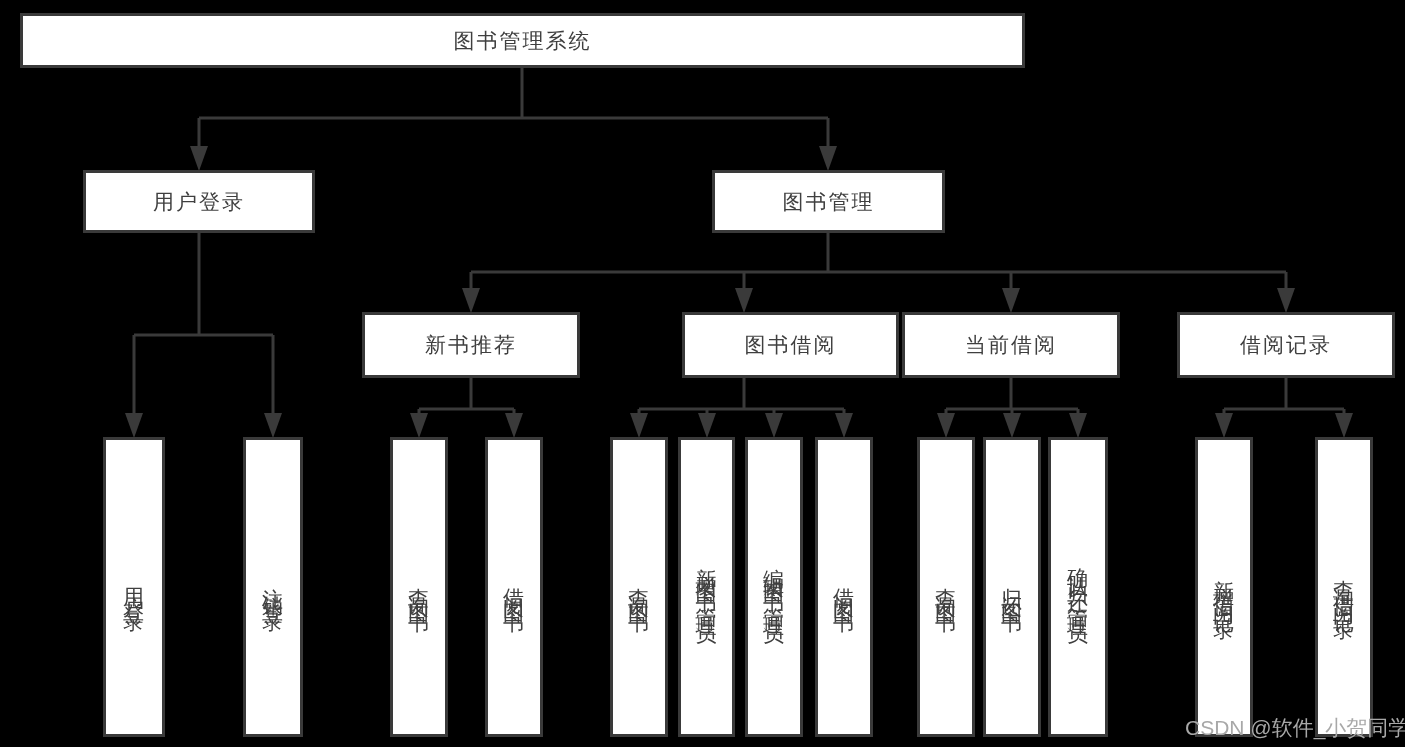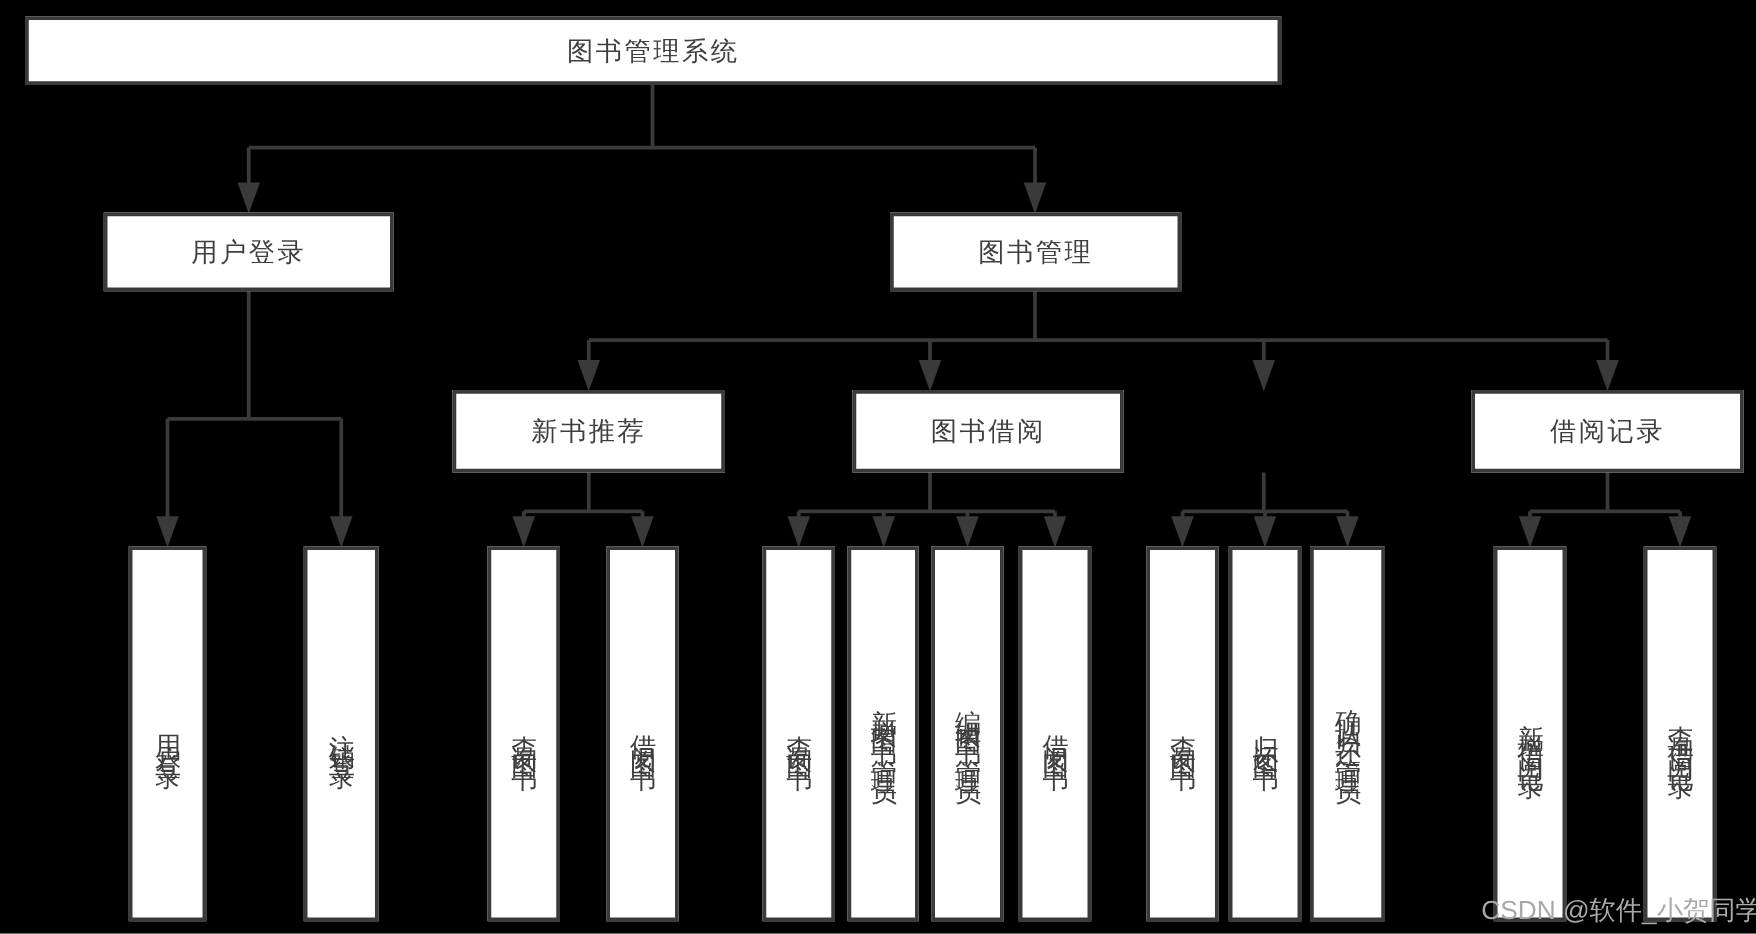--- a/index.html
+++ b/index.html
@@ -131,20 +131,21 @@
     </g>
   </svg>
 
   <div class="node h-node n-root">图书管理系统</div>
 
   <div class="node h-node n-login">用户登录</div>
   <div class="node h-node n-mgmt">图书管理</div>
 
   <div class="node h-node n-sec n-sec0">新书推荐</div>
   <div class="node h-node n-sec n-sec1">图书借阅</div>
+  <div class="node h-node n-sec n-sec2">当前借阅</div>
   <div class="node h-node n-sec n-sec3">借阅记录</div>
 
   <div class="node v-node leaf lf-g1a">
     <span>用户登录</span>
   </div>
   <div class="node v-node leaf lf-g1b">
     <span>注销登录</span>
   </div>
 
   <div class="node v-node leaf lf-g2a">

